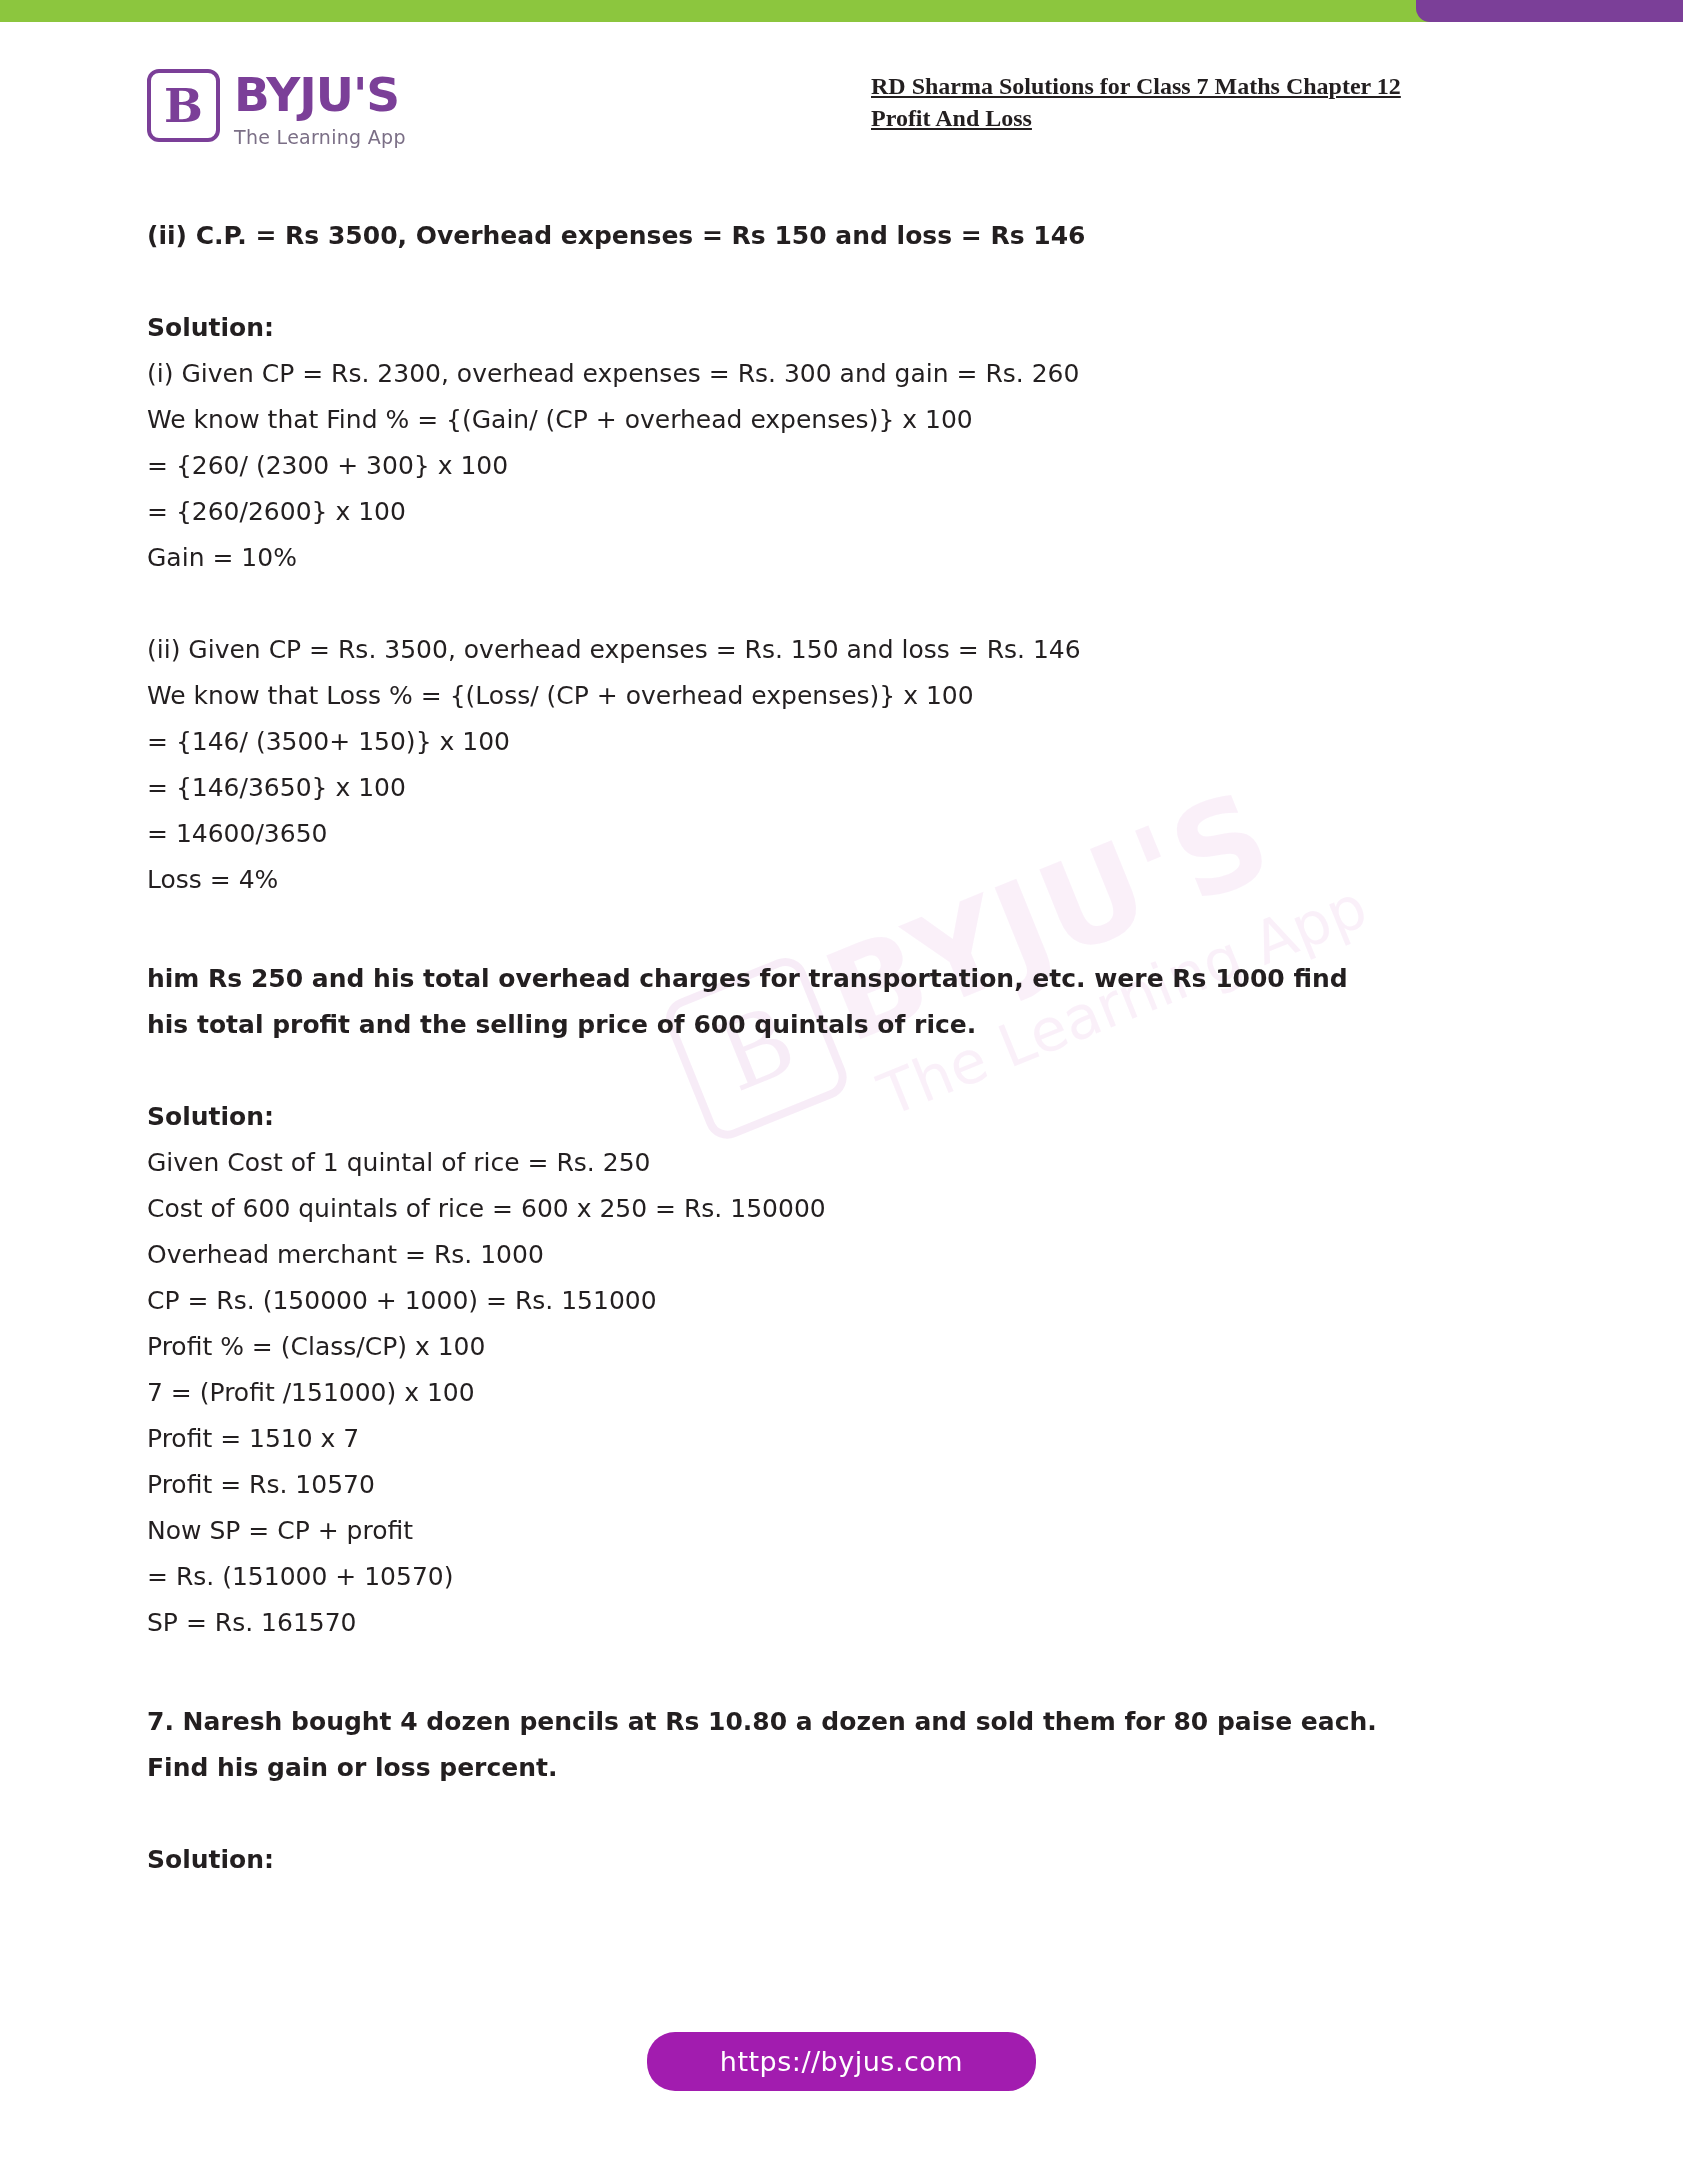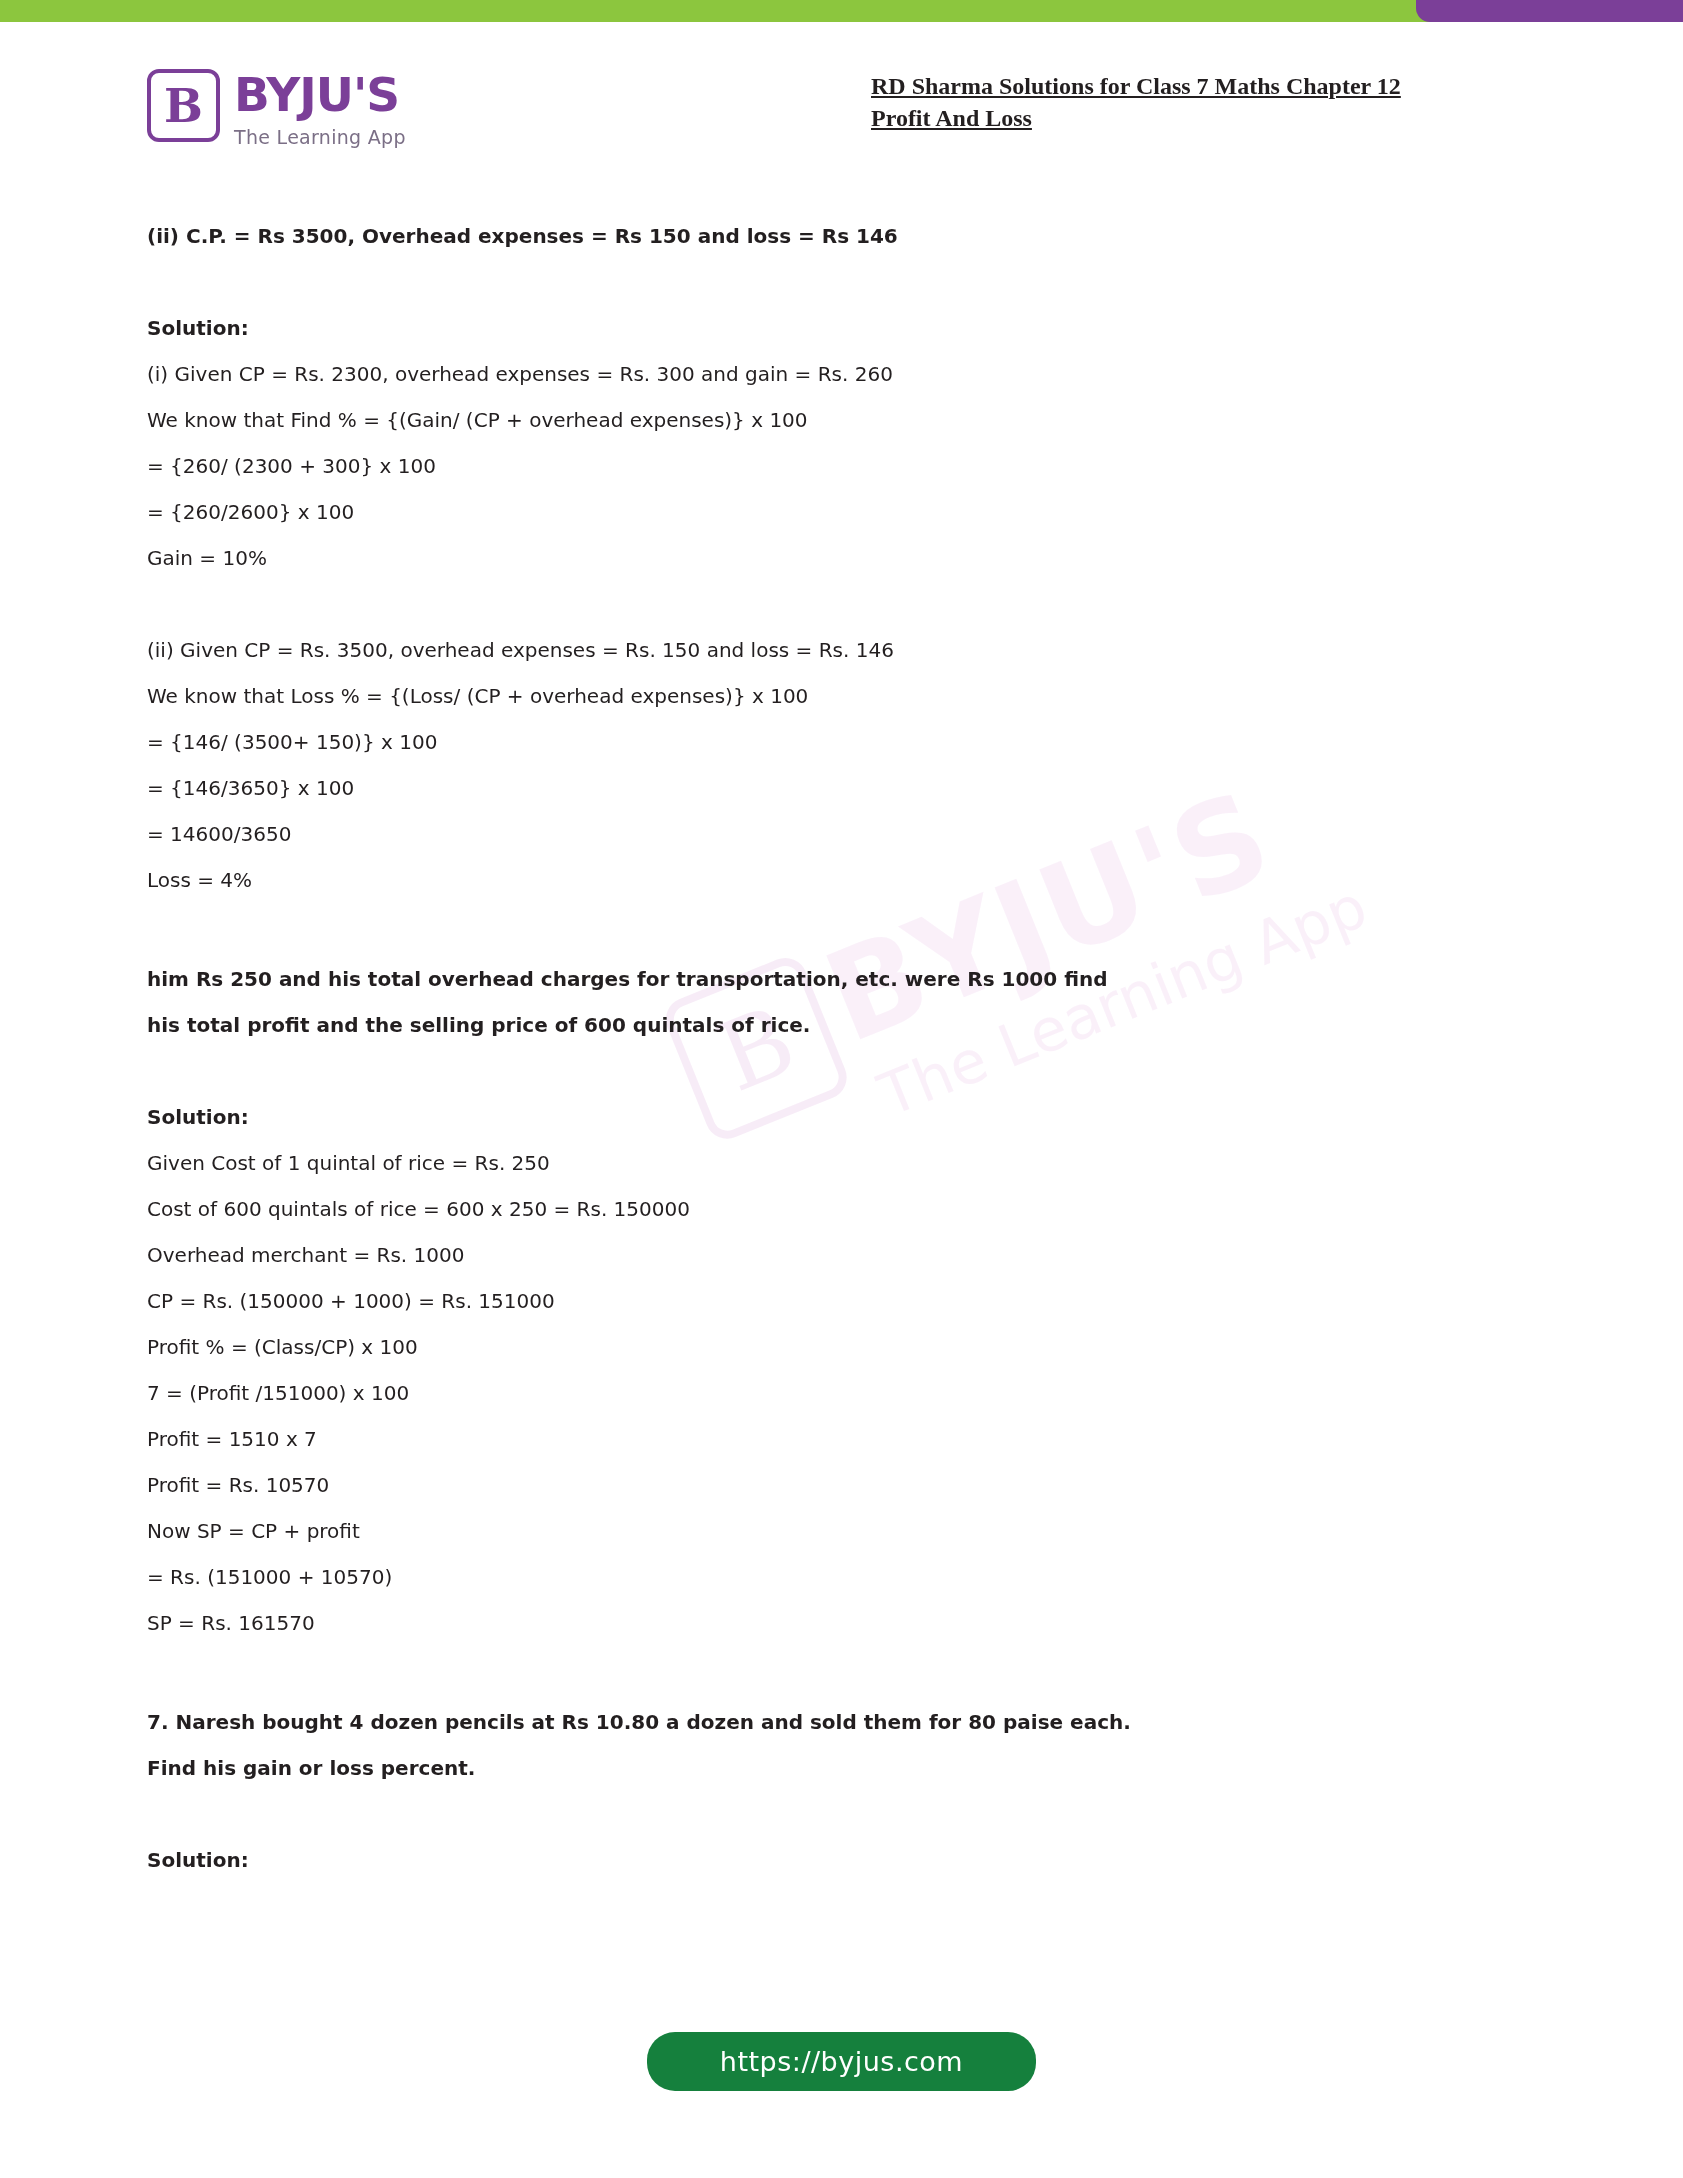--- a/index.html
+++ b/index.html
@@ -174,21 +174,21 @@
 
   
   .content {
     position: absolute;
     left: 147px;
     top: 213px;
     width: 1406px;
     z-index: 3;
   }
   .line {
-    font-size: 20px;
+    font-size: 25px;
     line-height: 46px;
     color: #231f20;
     white-space: pre-wrap;
   }
   .line.bold {
     font-weight: bold;
   }
   .blk {
     margin: 0;
   }
@@ -198,21 +198,21 @@
   
   .footer {
     position: absolute;
     left: 0;
     bottom: 87px;
     width: 1683px;
     display: flex;
     justify-content: center;
   }
   .footer-pill {
-    background: #15803d;
+    background: #a21caf;
     color: #ffffff;
     border-radius: 28px;
     padding: 14px 73px;
     font-size: 27px;
     letter-spacing: 0.5px;
     font-family: "DejaVu Sans", sans-serif;
   }
 </style>
 </head>
 <body>

